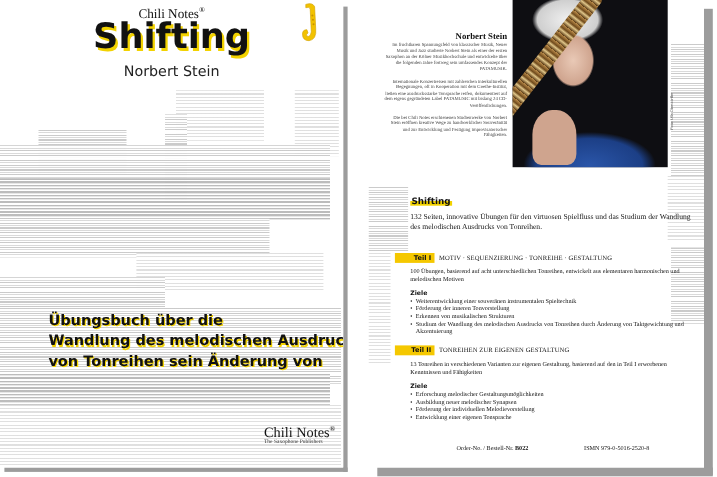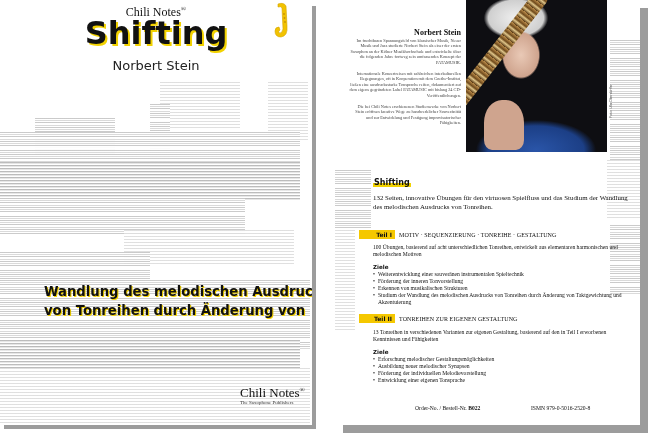--- a/index.html
+++ b/index.html
@@ -110,22 +110,23 @@
   <div class="cover-author">Norbert Stein</div>
 
   <svg class="sax-icon" viewBox="0 0 24 40">
     <path d="M6 2 Q12 0 14 4 L15 24 Q16 34 9 35 Q3 35 3 29 Q3 25 7 25 L8 28 Q6 29 7 31 Q10 32 11 27 L10 6 Q9 4 6 5 Z" fill="#f2c200" stroke="#d4a400" stroke-width="0.6"></path>
     <circle cx="12" cy="12" r="0.9" fill="#c89200"></circle>
       <circle cx="12.5" cy="16" r="0.9" fill="#c89200"></circle>
       <circle cx="13" cy="20" r="0.9" fill="#c89200"></circle>
   </svg>
 
   <div class="cover-subtitle">
+    <div>Übungsbuch über die</div>
     <div>Wandlung des melodischen Ausdrucks</div>
-    <div>von Tonreihen durch Änderung von</div>
+    <div>von Tonreihen sein Änderung von</div>
   </div>
 
   <div class="cover-publisher">
     <div class="pub-name"><span>Chili Notes</span><sup>®</sup></div>
     <div class="pub-tag">The Saxophone Publishers</div>
   </div>
 </div>
 
 <div class="page" id="back">
   <div class="hatch" style="left:275px;top:40px;width:30px;height:120px;"></div>

